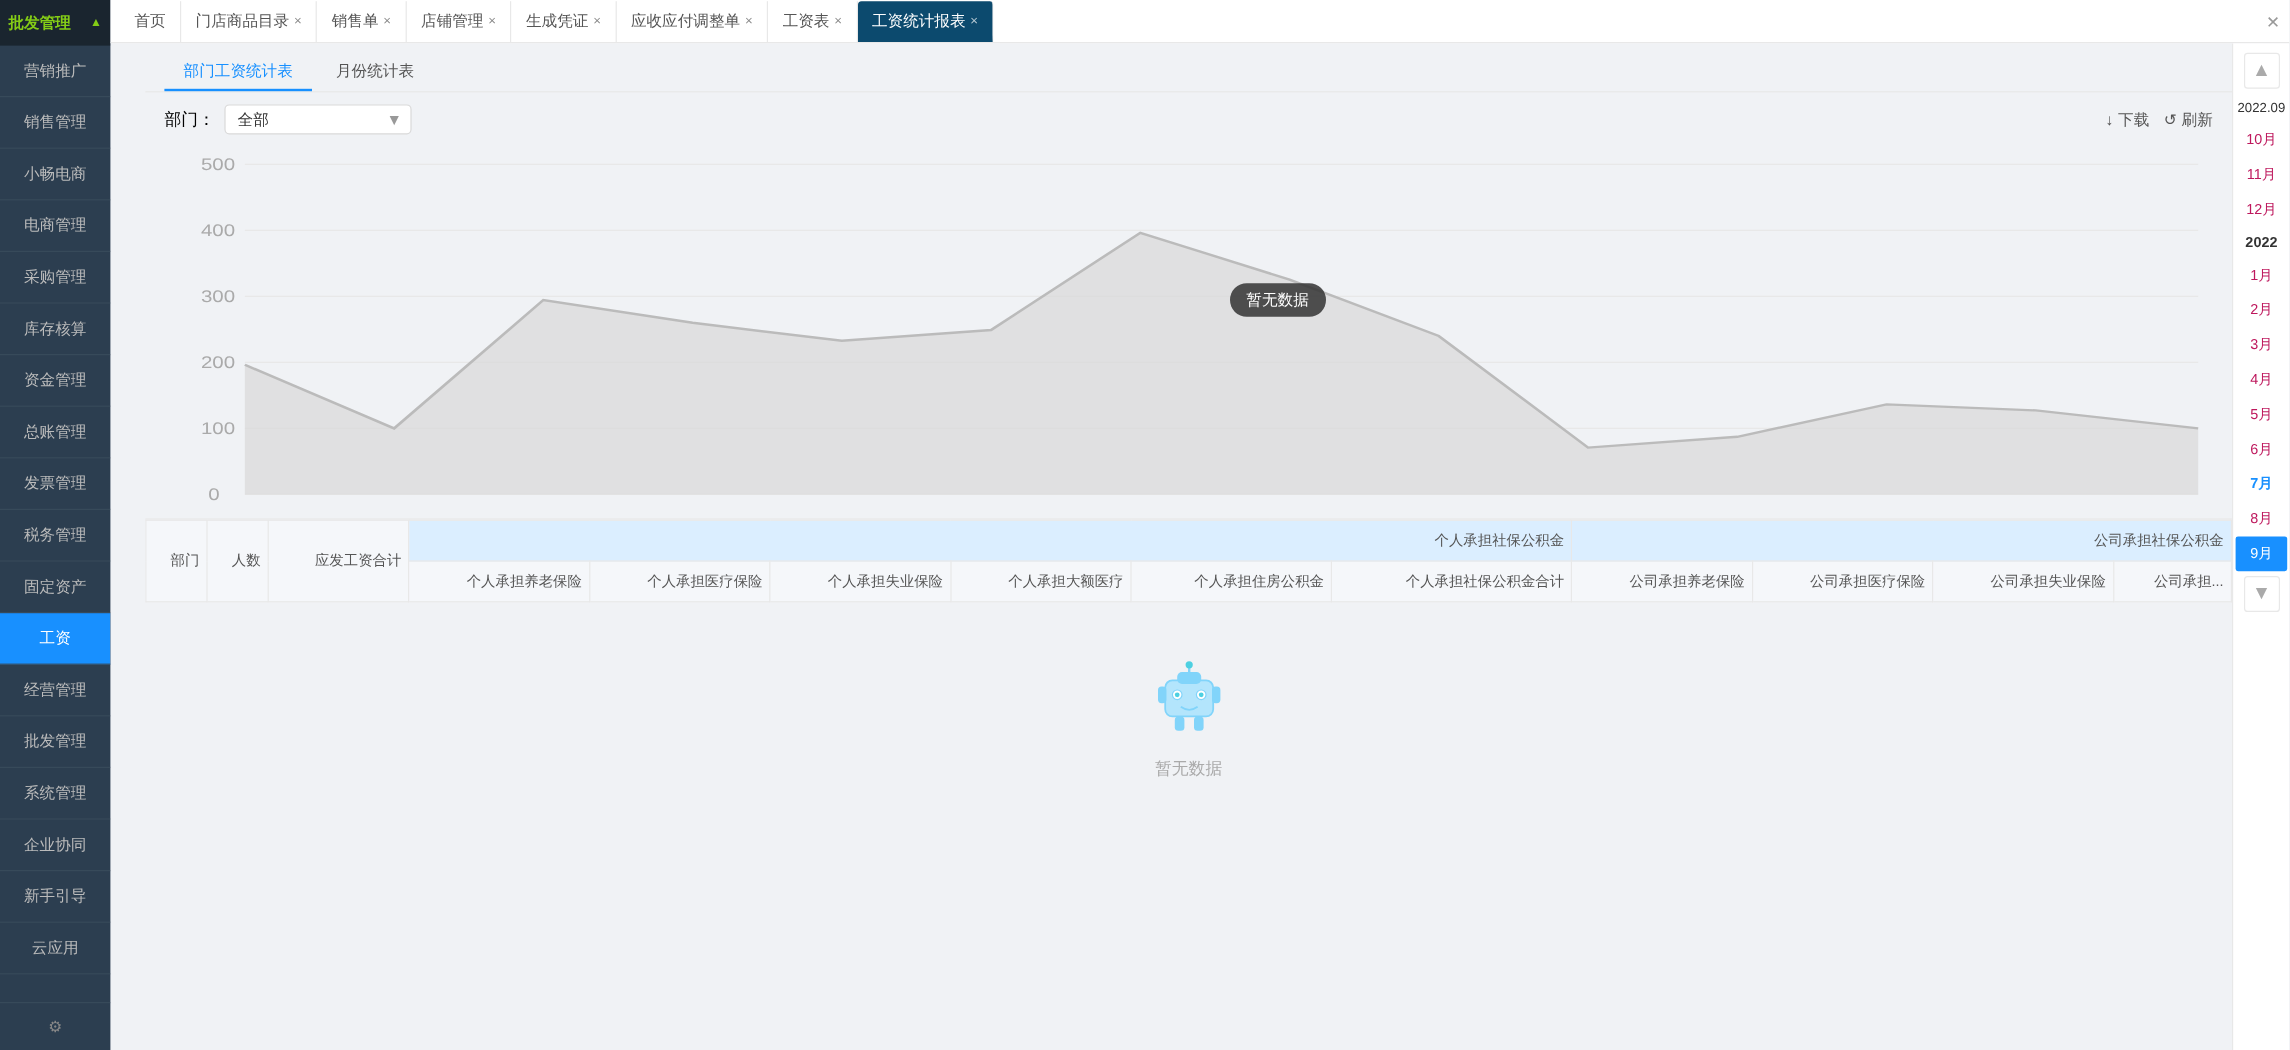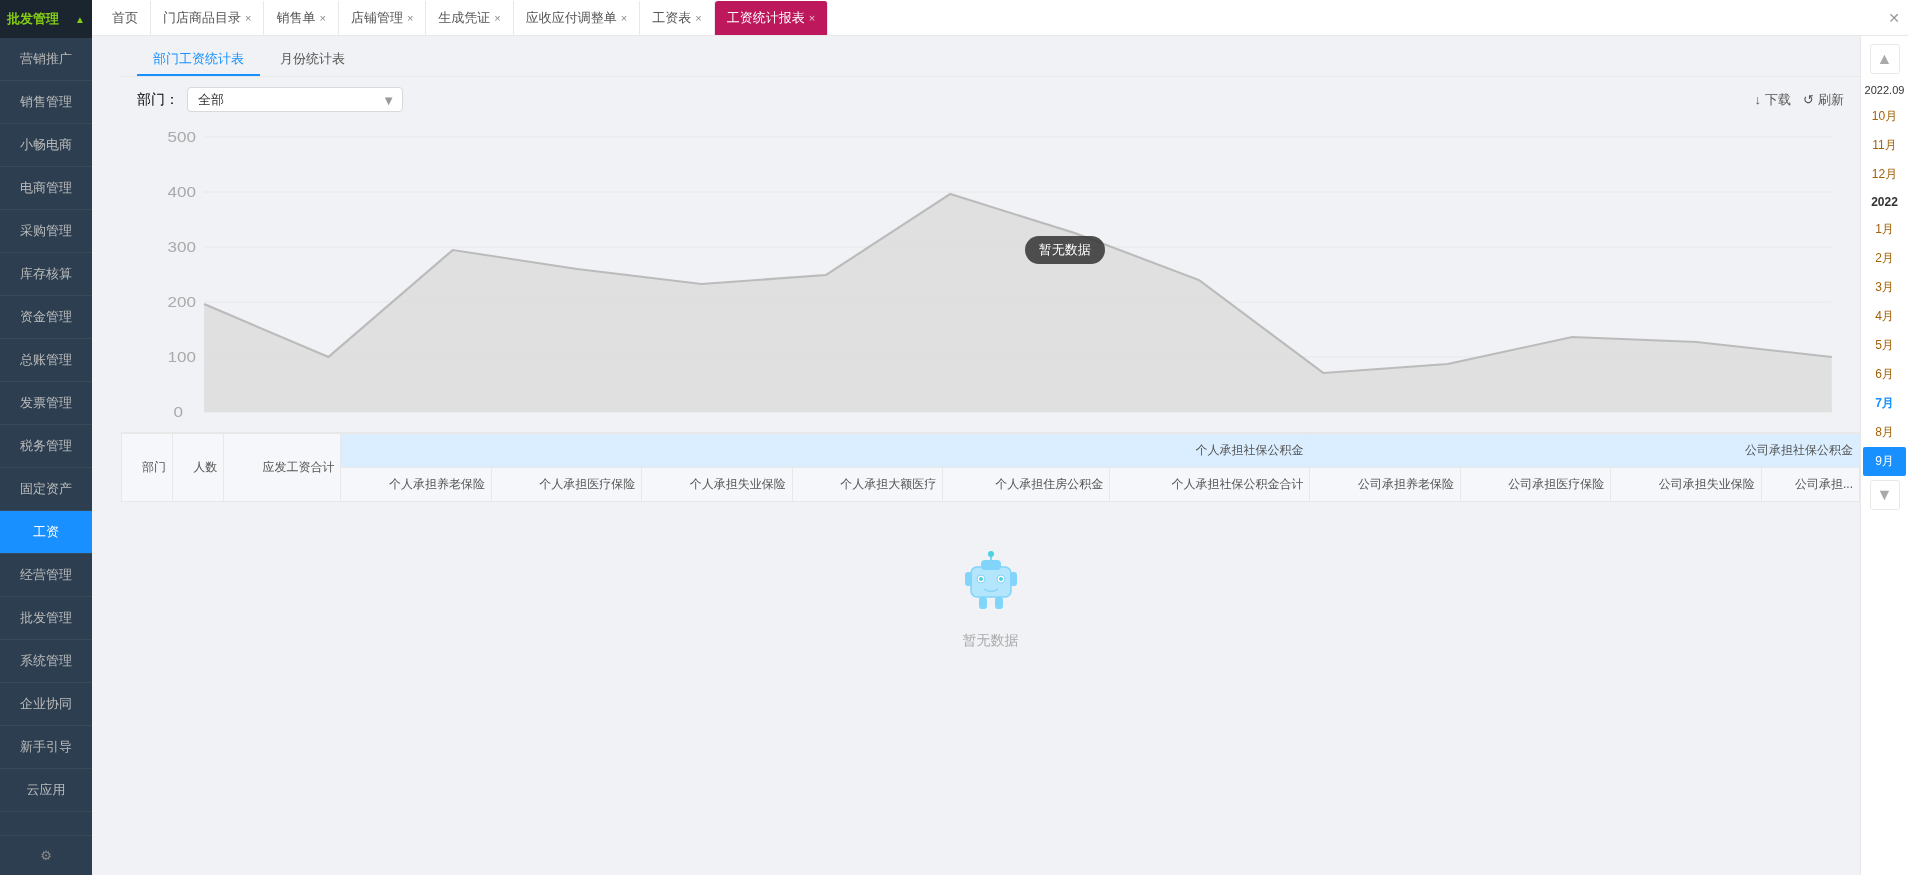--- a/index.html
+++ b/index.html
@@ -70,21 +70,21 @@
       font-size: 13px;
       color: #555;
       cursor: pointer;
       white-space: nowrap;
       display: flex;
       align-items: center;
       gap: 4px;
       border-right: 1px solid #e8e8e8;
     }
     .top-tab.active {
-      background: #be185d;
+      background: #0c4a6e;
       color: #fff;
       border-radius: 3px 3px 0 0;
     }
     .top-tab .close-icon { font-size: 11px; opacity: 0.7; }
     .tab-close-btn {
       margin-left: 24px;
       color: #999;
       cursor: pointer;
       font-size: 14px;
     }
@@ -121,21 +121,21 @@
     .toolbar-left { display: flex; align-items: center; gap: 8px; }
     .toolbar-right { display: flex; align-items: center; gap: 12px; }
     .dept-label { font-size: 14px; color: #000000; }
     .dept-select {
       border: 1px solid #d9d9d9;
       border-radius: 4px;
       padding: 4px 28px 4px 10px;
       font-size: 13px;
       color: #333;
       background: #fff;
-      width: 216px;
+      width: 156px;
       appearance: none;
       cursor: pointer;
       position: relative;
     }
     .select-wrapper {
       position: relative;
       display: inline-block;
     }
     .select-arrow {
       position: absolute;
@@ -246,21 +246,21 @@
       justify-content: center;
       cursor: pointer;
       color: #aaa;
       font-size: 16px;
       border: 1px solid #e8e8e8;
       border-radius: 3px;
       margin: 4px 0;
     }
     .timeline-item {
       font-size: 12px;
-      color: #a16207;
+      color: #be185d;
       padding: 6px 2px;
       cursor: pointer;
       text-align: center;
       width: 100%;
       white-space: nowrap;
     }
     .timeline-item.current {
       background: #1890ff;
       color: #fff;
       border-radius: 2px;

